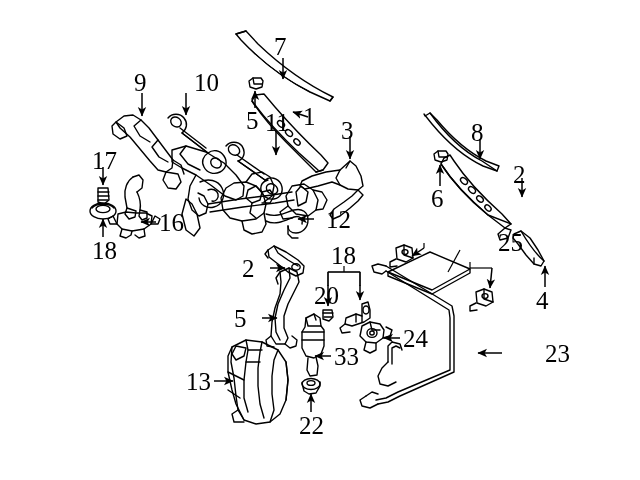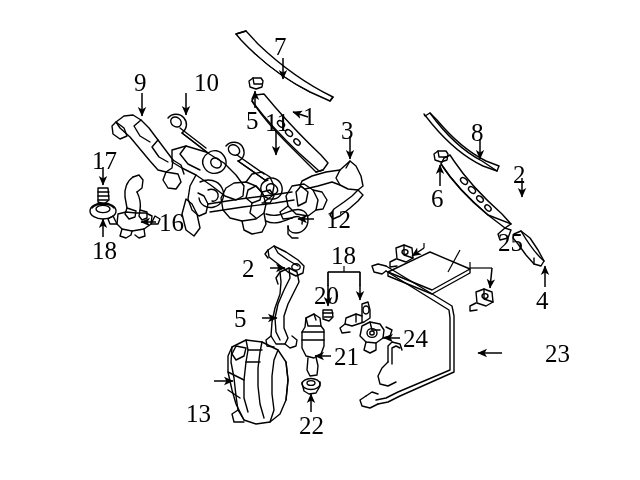--- a/index.html
+++ b/index.html
@@ -317,28 +317,28 @@
     <div class="callout" style="left:341px;top:118px;">3</div>
     <div class="callout" style="left:536px;top:288px;">4</div>
     <div class="callout" style="left:246px;top:108px;">5</div>
     <div class="callout" style="left:431px;top:186px;">6</div>
     <div class="callout" style="left:274px;top:34px;">7</div>
     <div class="callout" style="left:471px;top:120px;">8</div>
     <div class="callout" style="left:134px;top:70px;">9</div>
     <div class="callout" style="left:174px;top:70px;margin-left:20px;">10</div>
     <div class="callout" style="left:265px;top:110px;">11</div>
     <div class="callout" style="left:317px;top:207px;margin-left:9px;">12</div>
-    <div class="callout" style="left:186px;top:369px;margin-top:32px;">13</div>
+    <div class="callout" style="left:186px;top:369px;">13</div>
     <div class="callout" style="left:234px;top:306px;">5</div>
     <div class="callout" style="left:242px;top:256px;">2</div>
     <div class="callout" style="left:159px;top:210px;">16</div>
     <div class="callout" style="left:92px;top:148px;">17</div>
     <div class="callout" style="left:92px;top:238px;text-align:right;">18</div>
     <div class="callout" style="left:331px;top:243px;">18</div>
     <div class="callout" style="left:314px;top:283px;">20</div>
-    <div class="callout" style="left:334px;top:344px;">21</div>
+    <div class="callout" style="left:334px;top:344px;">33</div>
     <div class="callout" style="left:299px;top:413px;">22</div>
     <div class="callout" style="left:505px;top:341px;margin-left:40px;">23</div>
     <div class="callout" style="left:403px;top:326px;">24</div>
     <div class="callout" style="left:458px;top:230px;margin-left:40px;">25</div>
   </div>
 
 </div>
 
 </body></html>

